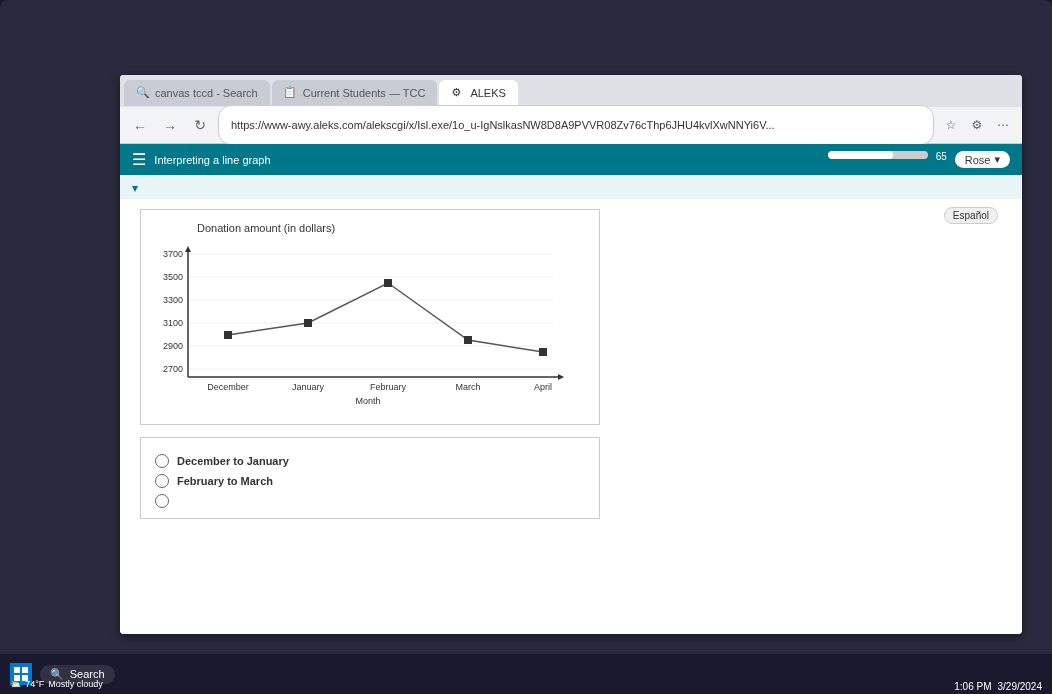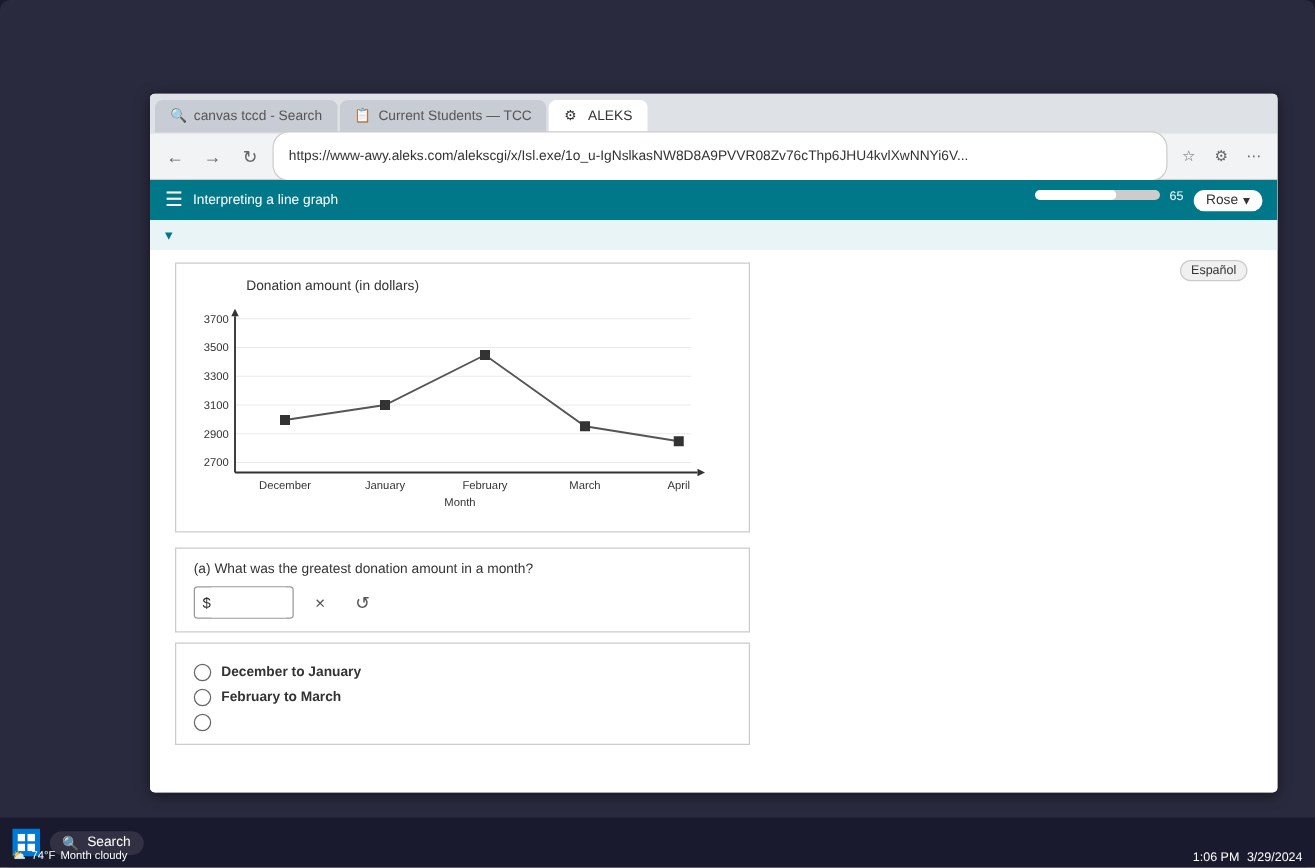--- a/index.html
+++ b/index.html
@@ -515,31 +515,20 @@
 
               <rect x="71" y="89" width="8" height="8" fill="#333"></rect>
               <rect x="151" y="77" width="8" height="8" fill="#333"></rect>
               <rect x="231" y="37" width="8" height="8" fill="#333"></rect>
               <rect x="311" y="94" width="8" height="8" fill="#333"></rect>
               <rect x="386" y="106" width="8" height="8" fill="#333"></rect>
             </svg>
           </div>
         </div>
 
-        <div class="question-section">
-          <div class="question-label">(a) What was the greatest donation amount in a month?</div>
-          <div class="answer-input-row">
-            <div class="dollar-input">
-              <span class="dollar-sign">$</span>
-              <input class="input-field" type="text" style="">
-            </div>
-            <button class="action-btn">×</button>
-            <button class="action-btn">↺</button>
-          </div>
-        </div>
 
         <div class="question-section">
           <div class="radio-group">
             <label class="radio-option">
               <div class="radio-circle"></div>
               <span>December to January</span>
             </label>
             <label class="radio-option">
               <div class="radio-circle"></div>
               <span>February to March</span>
@@ -571,16 +560,16 @@
     </div>
     <div class="taskbar-right">
       <span>1:06 PM</span>
       <span>3/29/2024</span>
     </div>
   </div>
 
   <div class="weather-widget">
     <span>⛅</span>
     <span>74°F</span>
-    <span>Month cloudy</span>
+    <span>Mostly cloudy</span>
   </div>
 
 </div>
 
 </body></html>

